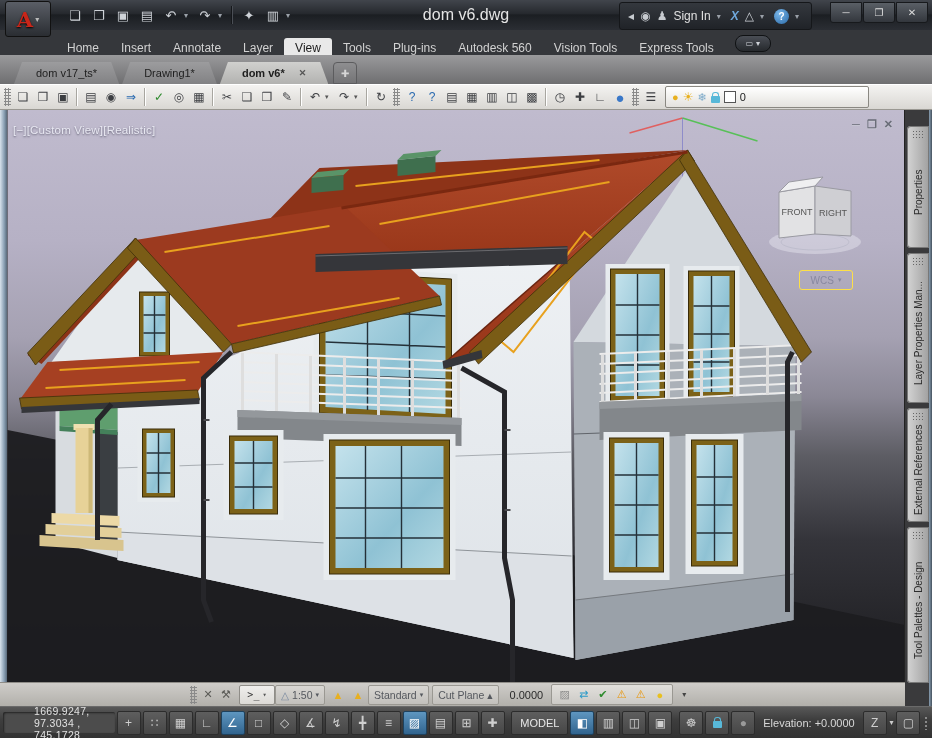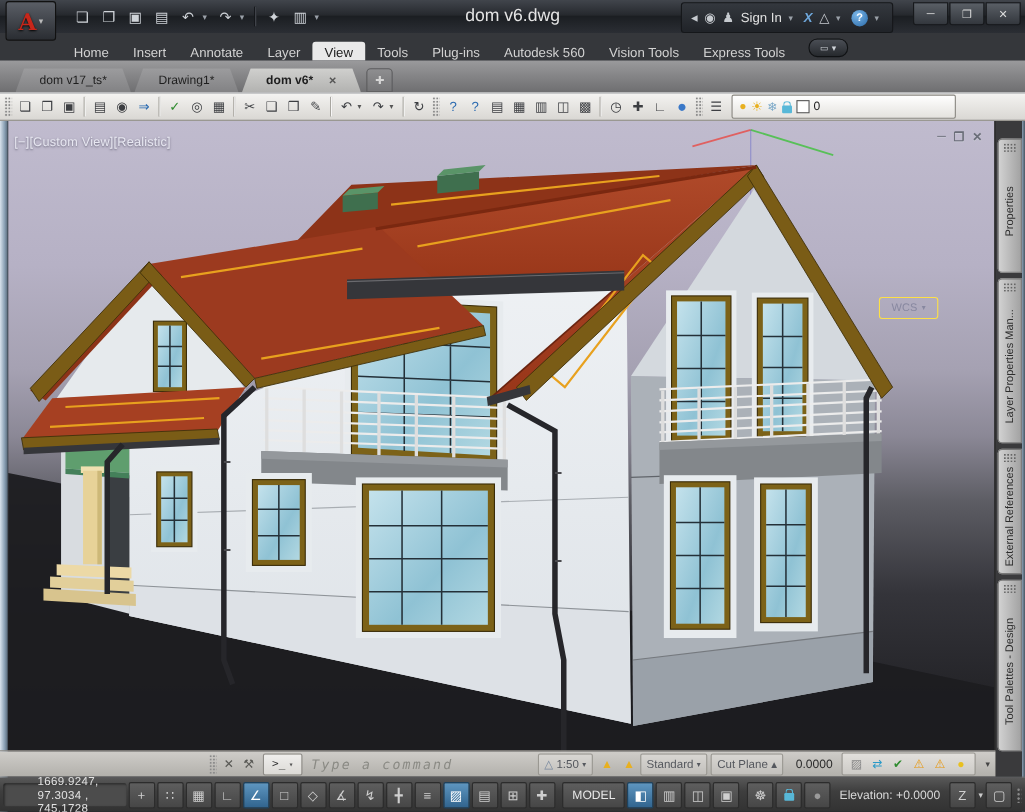--- a/index.html
+++ b/index.html
@@ -450,20 +450,31 @@
         </g>
       </svg>
 
       <div class="vplabel">[−][Custom View][Realistic]</div>
       <div class="vpbtns">
         <span class="vpb">─</span>
         <span class="vpb">❐</span>
         <span class="vpb">✕</span>
       </div>
 
+      <div class="viewcube">
+        <svg width="100" height="96" viewBox="0 0 100 96">
+          <ellipse cx="50" cy="72" rx="46" ry="12" fill="#e8e8f2" opacity=".45"></ellipse>
+          <ellipse cx="50" cy="72" rx="34" ry="8" fill="none" stroke="#b8b8c8" stroke-width="1" opacity=".7"></ellipse>
+          <polygon points="14,22 50,16 50,64 14,68" fill="#e2e2e4" stroke="#9a9aa2" stroke-width="1"></polygon>
+          <polygon points="50,16 86,21 86,66 50,64" fill="#cfcfd3" stroke="#9a9aa2" stroke-width="1"></polygon>
+          <polygon points="14,22 24,12 58,7 50,16" fill="#efeff1" stroke="#9a9aa2" stroke-width="1"></polygon>
+          <text x="32" y="45" font-size="9" fill="#555" text-anchor="middle" font-family="Liberation Sans,sans-serif">FRONT</text>
+          <text x="68" y="46" font-size="9" fill="#555" text-anchor="middle" font-family="Liberation Sans,sans-serif">RIGHT</text>
+        </svg>
+      </div>
       <div class="wcspill">
         <span>WCS</span>
         <span class="caret">▾</span>
       </div>
     </div>
 
     <div class="sidestrip">
       <div class="vtab" style="top:16px;height:122px;">
         <span class="tgrip"></span>
         <span class="vlabel">Properties</span>
@@ -484,21 +495,20 @@
 
     <div class="cmdrow">
       <div class="cmdpad"></div>
       <span class="grip"></span>
       <span class="cbtn">✕</span>
       <span class="cbtn">⚒</span>
       <span class="promptbox">
         <span>&gt;_</span>
         <span class="caret">▾</span>
       </span>
-      <span class="cmdinput">Type a command</span>
       <span class="cmdctl">
         <span style="color:#7a8aa0">△</span>
         <span>1:50</span>
         <span class="caret">▾</span>
       </span>
       <span class="cmdico c-gold">▲</span>
       <span class="cmdico c-gold">▲</span>
       <span class="cmdctl">
         <span>Standard</span>
         <span class="caret">▾</span>

